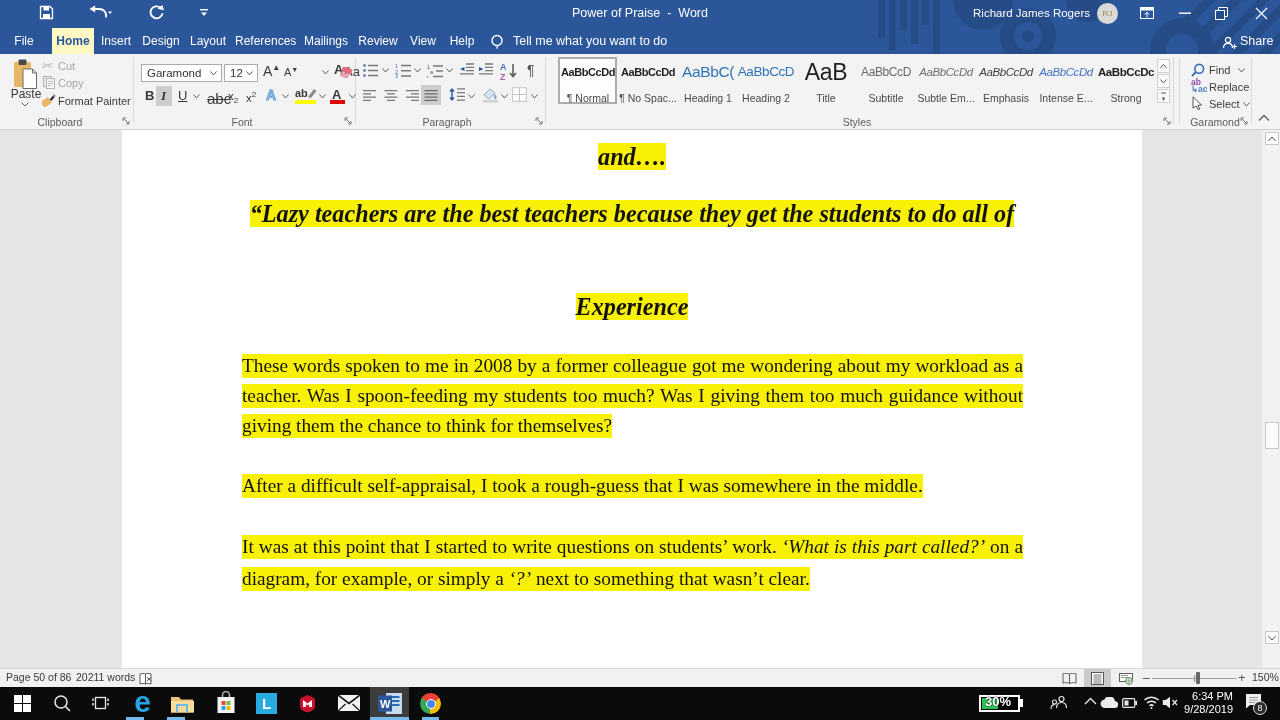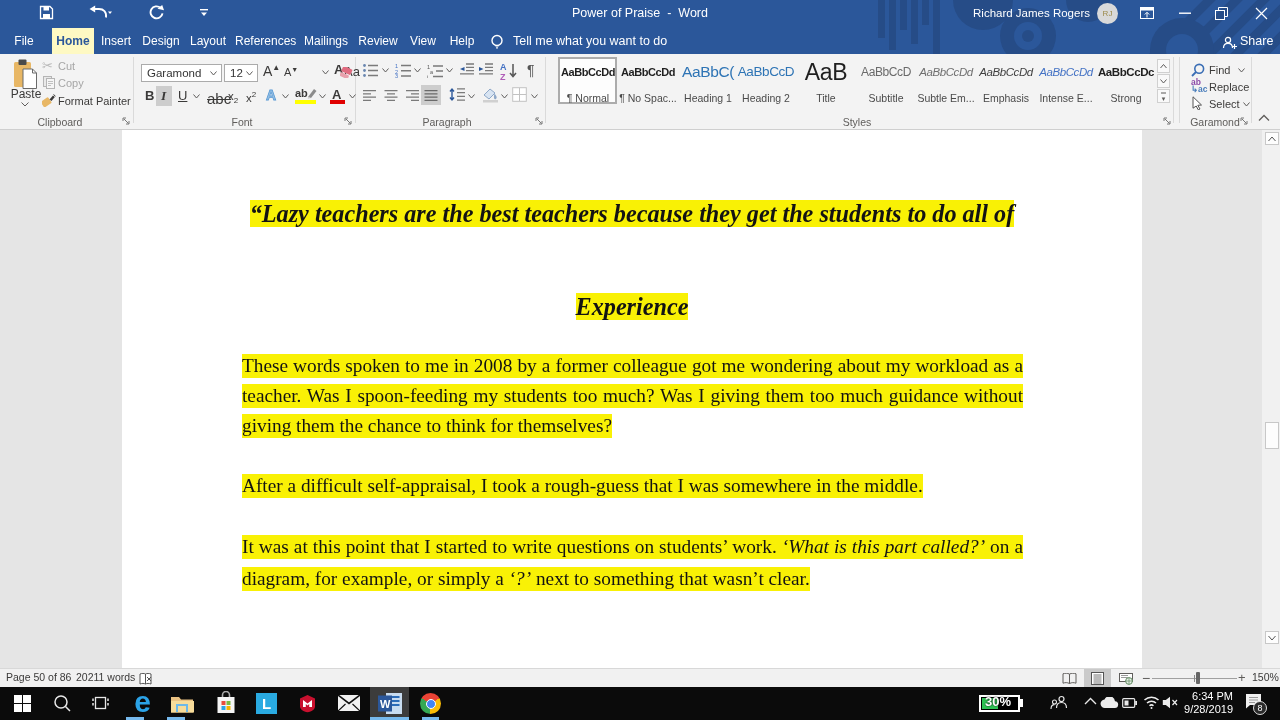--- a/index.html
+++ b/index.html
@@ -419,20 +419,21 @@
       <path d="M1 0.8 L9.5 9 L5.8 9.3 L8 13 L6.2 13.8 L4.2 10 L1 12.2 z" fill="#fff" stroke="#555" stroke-width="1"></path>
     </svg>
   <div class="rtxt" style="left:1209px;top:44px;">Select</div>
   <svg class="abs" style="left:1243px;top:48px;" width="7" height="5" viewBox="0 0 7 5">
       <path d="M0.5 0.5 L3.5 4 L6.5 0.5" stroke="#5f5d5b" fill="none"></path>
     </svg>
 </div>
 
 <div class="abs" id="docarea">
   <div id="page"></div>
+  <div class="dline ctr" style="top:13px;  font-size:24.2px; font-weight:bold; font-style:italic;"><mark>and….</mark></div>
   <div class="dline ctr" style="top:70px;  font-size:24.2px; font-weight:bold; font-style:italic;"><mark>“Lazy teachers are the best teachers because they get the students to do all of</mark></div>
   <div class="dline ctr" style="top:163px; font-size:24.2px; font-weight:bold; font-style:italic;"><mark>Experience</mark></div>
   <div class="dline just" style="top:225px; font-size:19.3px;"><mark>These words spoken to me in 2008 by a former colleague got me wondering about my workload as a</mark></div>
   <div class="dline just" style="top:255px; font-size:19.3px;"><mark>teacher. Was I spoon-feeding my students too much? Was I giving them too much guidance without</mark></div>
   <div class="dline" style="top:285px; font-size:19.3px;"><mark>giving them the chance to think for themselves?</mark></div>
   <div class="dline" style="top:345px; font-size:19.3px;"><mark>After a difficult self-appraisal, I took a rough-guess that I was somewhere in the middle.</mark></div>
   <div class="dline just" style="top:406px; font-size:19.3px;"><mark>It was at this point that I started to write questions on students’ work. <i>‘What is this part called?’</i> on a</mark></div>
   <div class="dline" style="top:438px; font-size:19.3px;"><mark>diagram, for example, or simply a <i>‘?’</i> next to something that wasn’t clear.</mark></div>
   <div id="vscroll">
     <div class="sbtn" style="top:2px;">

